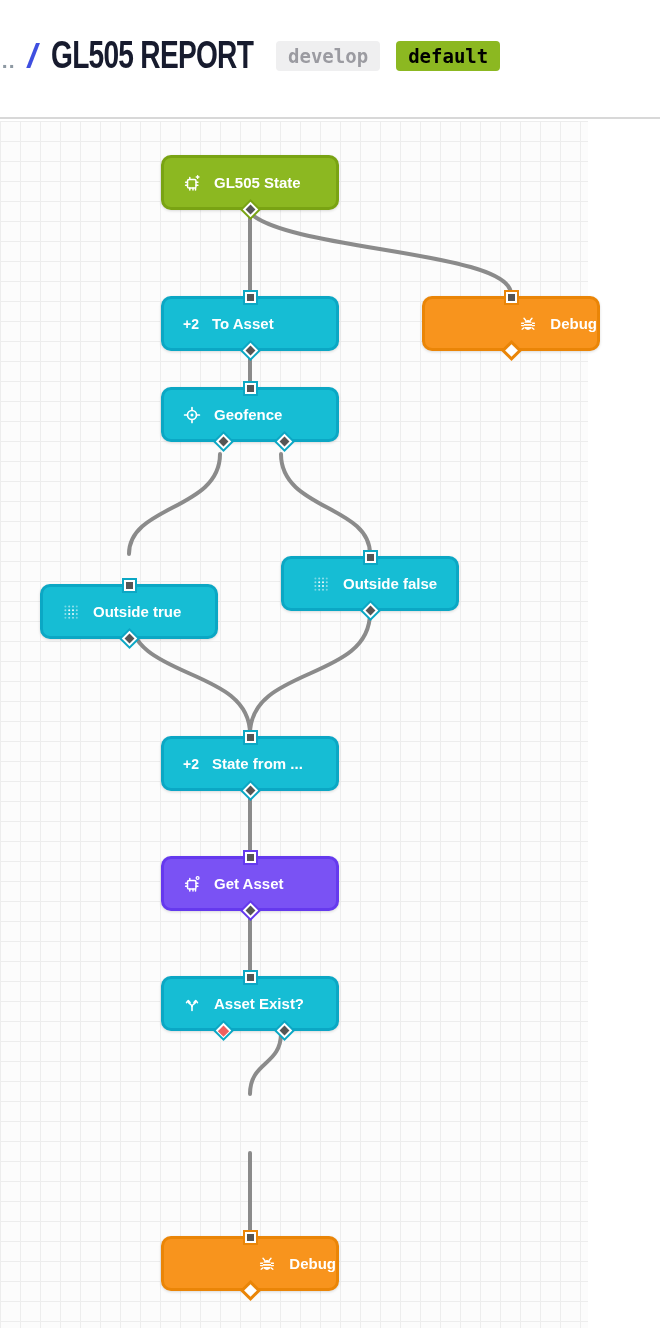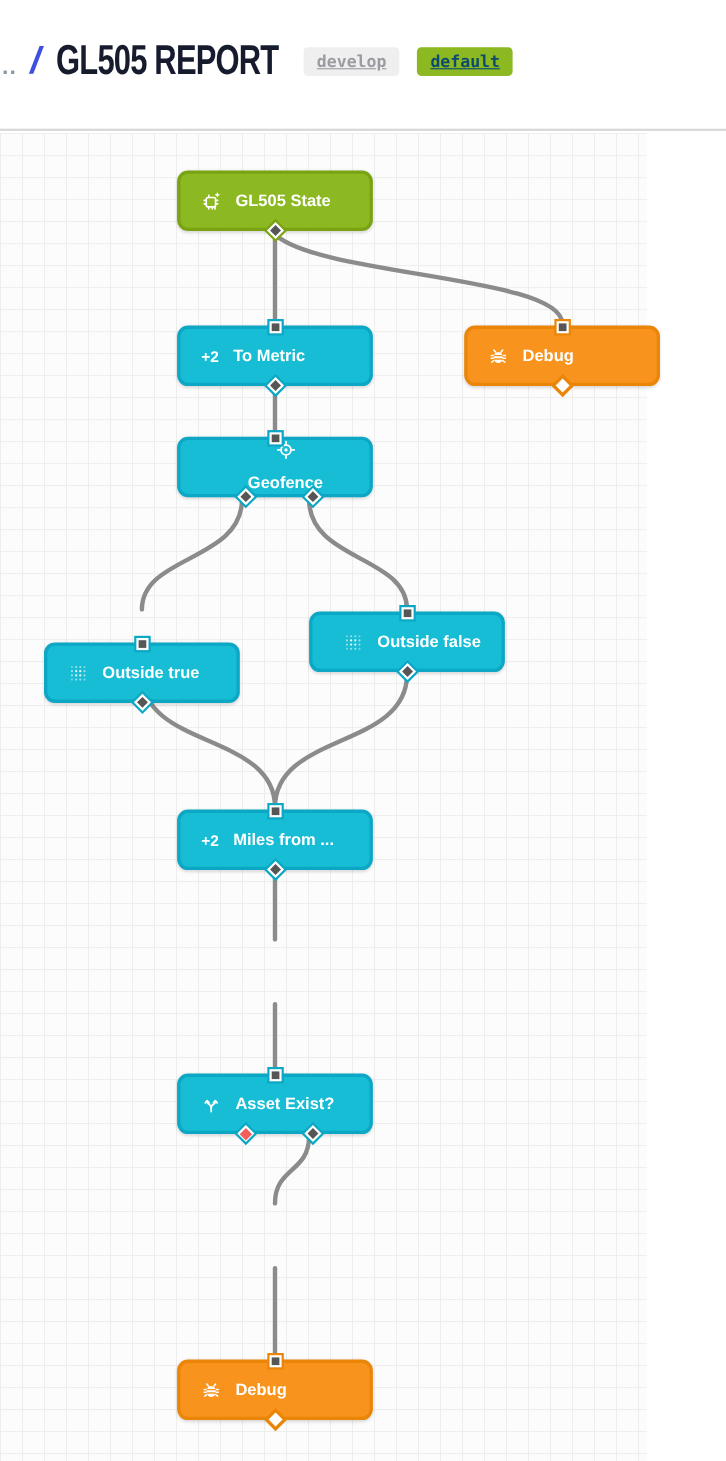--- a/index.html
+++ b/index.html
@@ -5,38 +5,38 @@
   html,body{margin:0;padding:0;background:#fff;width:660px;height:1328px;overflow:hidden;
     font-family:"Liberation Sans",sans-serif;}
   
   .header{position:relative;width:660px;height:119px;background:#fff;border-bottom:2px solid #d8d8d8;
     display:flex;align-items:center;box-sizing:border-box;padding-bottom:6px;}
   .crumb-ellipsis{color:#8e99a3;font-size:21px;font-weight:bold;margin-left:-5px;letter-spacing:1px;
     align-self:center;margin-top:10px;cursor:pointer;}
   .crumb-slash{color:#3f4fe0;font-size:34px;font-weight:bold;margin:0 14px 0 12px;font-style:italic;}
   .page-title{color:#171b2e;font-size:38px;font-weight:bold;white-space:nowrap;letter-spacing:-1px;
     transform:scaleX(0.74);transform-origin:0 50%;margin-right:-62px;}
-  .badge{font-family:"DejaVu Sans Mono",monospace;font-weight:bold;font-size:15px;border-radius:4px;
-    padding:4px 12px;cursor:pointer;text-decoration:underline;}
+  .badge{font-family:"DejaVu Sans Mono",monospace;font-weight:bold;font-size:19px;border-radius:4px;
+    padding:4px 12px;cursor:pointer;}
   .badge.develop{background:#efeff0;color:#9b9ba1;margin-left:14px;}
-  .badge.default{background:#8cb821;color:#0c4a6e;margin-left:16px;}
+  .badge.default{background:#8cb821;color:#000000;margin-left:16px;}
   
   .canvas{position:absolute;left:0;top:121px;width:588px;height:1207px;background-color:#fcfcfc;
     background-image:linear-gradient(to right,#ededed 1px,transparent 1px),
                      linear-gradient(to bottom,#ededed 1px,transparent 1px);
     background-size:20px 20px;}
   svg.wires{position:absolute;left:0;top:0;z-index:1;}
   svg.wires path{stroke:#8b8b8b;stroke-width:4;fill:none;stroke-linecap:round;}
   
   .node{position:absolute;width:178px;height:55px;border-radius:10px;border:3px solid;z-index:2;
     display:flex;align-items:center;box-sizing:border-box;padding-left:19px;gap:13px;color:#fff;
     font-weight:bold;font-size:15px;cursor:pointer;box-shadow:0 1px 3px rgba(0,0,0,0.14);}
   .node.green {background:#8cb821;border-color:#79a313;}
   .node.cyan  {background:#16bdd4;border-color:#0ba7c4;}
-  .node.orange{background:#f8941d;border-color:#ea8507;}
+  .node.orange{background:#f8941d;border-color:#ea8507;justify-content:flex-end;}
   .node.purple{background:#7a52f4;border-color:#6539ee;}
   .node .icon{display:flex;width:18px;height:18px;flex:0 0 auto;}
   .nbadge{font-size:14px;font-weight:bold;color:#fff;flex:0 0 auto;}
   .nlabel{white-space:nowrap;}
   
   .conn{position:absolute;width:15px;height:15px;display:flex;align-items:center;justify-content:center;z-index:3;}
   .conn.diamond{transform:rotate(45deg);}
   .conn.in{top:-9px;}
   .conn.out{bottom:-10px;}
   .conn.center{left:calc(50% - 7.5px);}
@@ -97,21 +97,21 @@
         <span class="mid">
           <span class="core"></span>
         </span>
       </span>
     <span class="conn out diamond center ring-cyan">
         <span class="mid">
           <span class="core"></span>
         </span>
       </span>
     <span class="nbadge">+2</span>
-    <span class="nlabel">To Metric</span>
+    <span class="nlabel">To Asset</span>
   </div>
 
   <div class="node orange" style="left:422px;top:175px;">
     <span class="conn in center ring-orange">
         <span class="mid">
           <span class="core"></span>
         </span>
       </span>
     <span class="conn out diamond center open ring-orange">
         <span class="mid"></span>
@@ -122,21 +122,21 @@
           <path d="M6.6,5.2 L5,3.2 M11.4,5.2 L13,3.2"></path>
           <path d="M4.7,8.2 H2.6 M4.7,10.6 H2.6 M4.9,12.9 L3.1,14.2 M13.3,8.2 H15.4 M13.3,10.6 H15.4 M13.1,12.9 L14.9,14.2"></path>
         </g>
         <ellipse cx="9" cy="10" rx="4.1" ry="5" fill="#fff"></ellipse>
         <path d="M5,8.3 H13 M5,11.3 H13" stroke="#f8941d" stroke-width="1.3"></path>
       </svg>
     </span>
     <span class="nlabel">Debug</span>
   </div>
 
-  <div class="node cyan" style="left:161px;top:276px;flex-direction:column;">
+  <div class="node cyan" style="left:161px;top:266px;">
     <span class="conn in center ring-cyan">
         <span class="mid">
           <span class="core"></span>
         </span>
       </span>
     <span class="conn out diamond ring-cyan" style="left:51.5px;">
         <span class="mid">
           <span class="core"></span>
         </span>
       </span>
@@ -228,23 +228,43 @@
         <span class="mid">
           <span class="core"></span>
         </span>
       </span>
     <span class="conn out diamond center ring-cyan">
         <span class="mid">
           <span class="core"></span>
         </span>
       </span>
     <span class="nbadge">+2</span>
-    <span class="nlabel">Miles from ...</span>
-  </div>
-
+    <span class="nlabel">State from ...</span>
+  </div>
+
+  <div class="node purple" style="left:161px;top:735px;">
+    <span class="conn in center ring-purple">
+        <span class="mid">
+          <span class="core"></span>
+        </span>
+      </span>
+    <span class="conn out diamond center ring-purple">
+        <span class="mid">
+          <span class="core"></span>
+        </span>
+      </span>
+    <span class="icon">
+      <svg viewBox="0 0 18 18" width="18" height="18" fill="none" stroke="#fff" stroke-width="1.5" stroke-linecap="round">
+        <rect x="4.5" y="5.5" width="8.5" height="8.5" rx="1.6"></rect>
+        <path d="M6.8,5.5 V3.6 M6.8,14 V15.9 M10,14 V15.9 M12.5,14 V15.9 M4.5,8.2 H2.6 M4.5,11.3 H2.6 M13,8.2 H14.9 M13,11.3 H14.9"></path>
+        <circle cx="14.6" cy="3" r="1.4" stroke-width="1.3"></circle>
+      </svg>
+    </span>
+    <span class="nlabel">Get Asset</span>
+  </div>
 
   <div class="node cyan" style="left:161px;top:855px;align-items:center;">
     <span class="conn in center ring-cyan">
         <span class="mid">
           <span class="core"></span>
         </span>
       </span>
     <span class="conn out diamond error ring-cyan" style="left:51.5px;">
         <span class="mid">
           <span class="core"></span>

